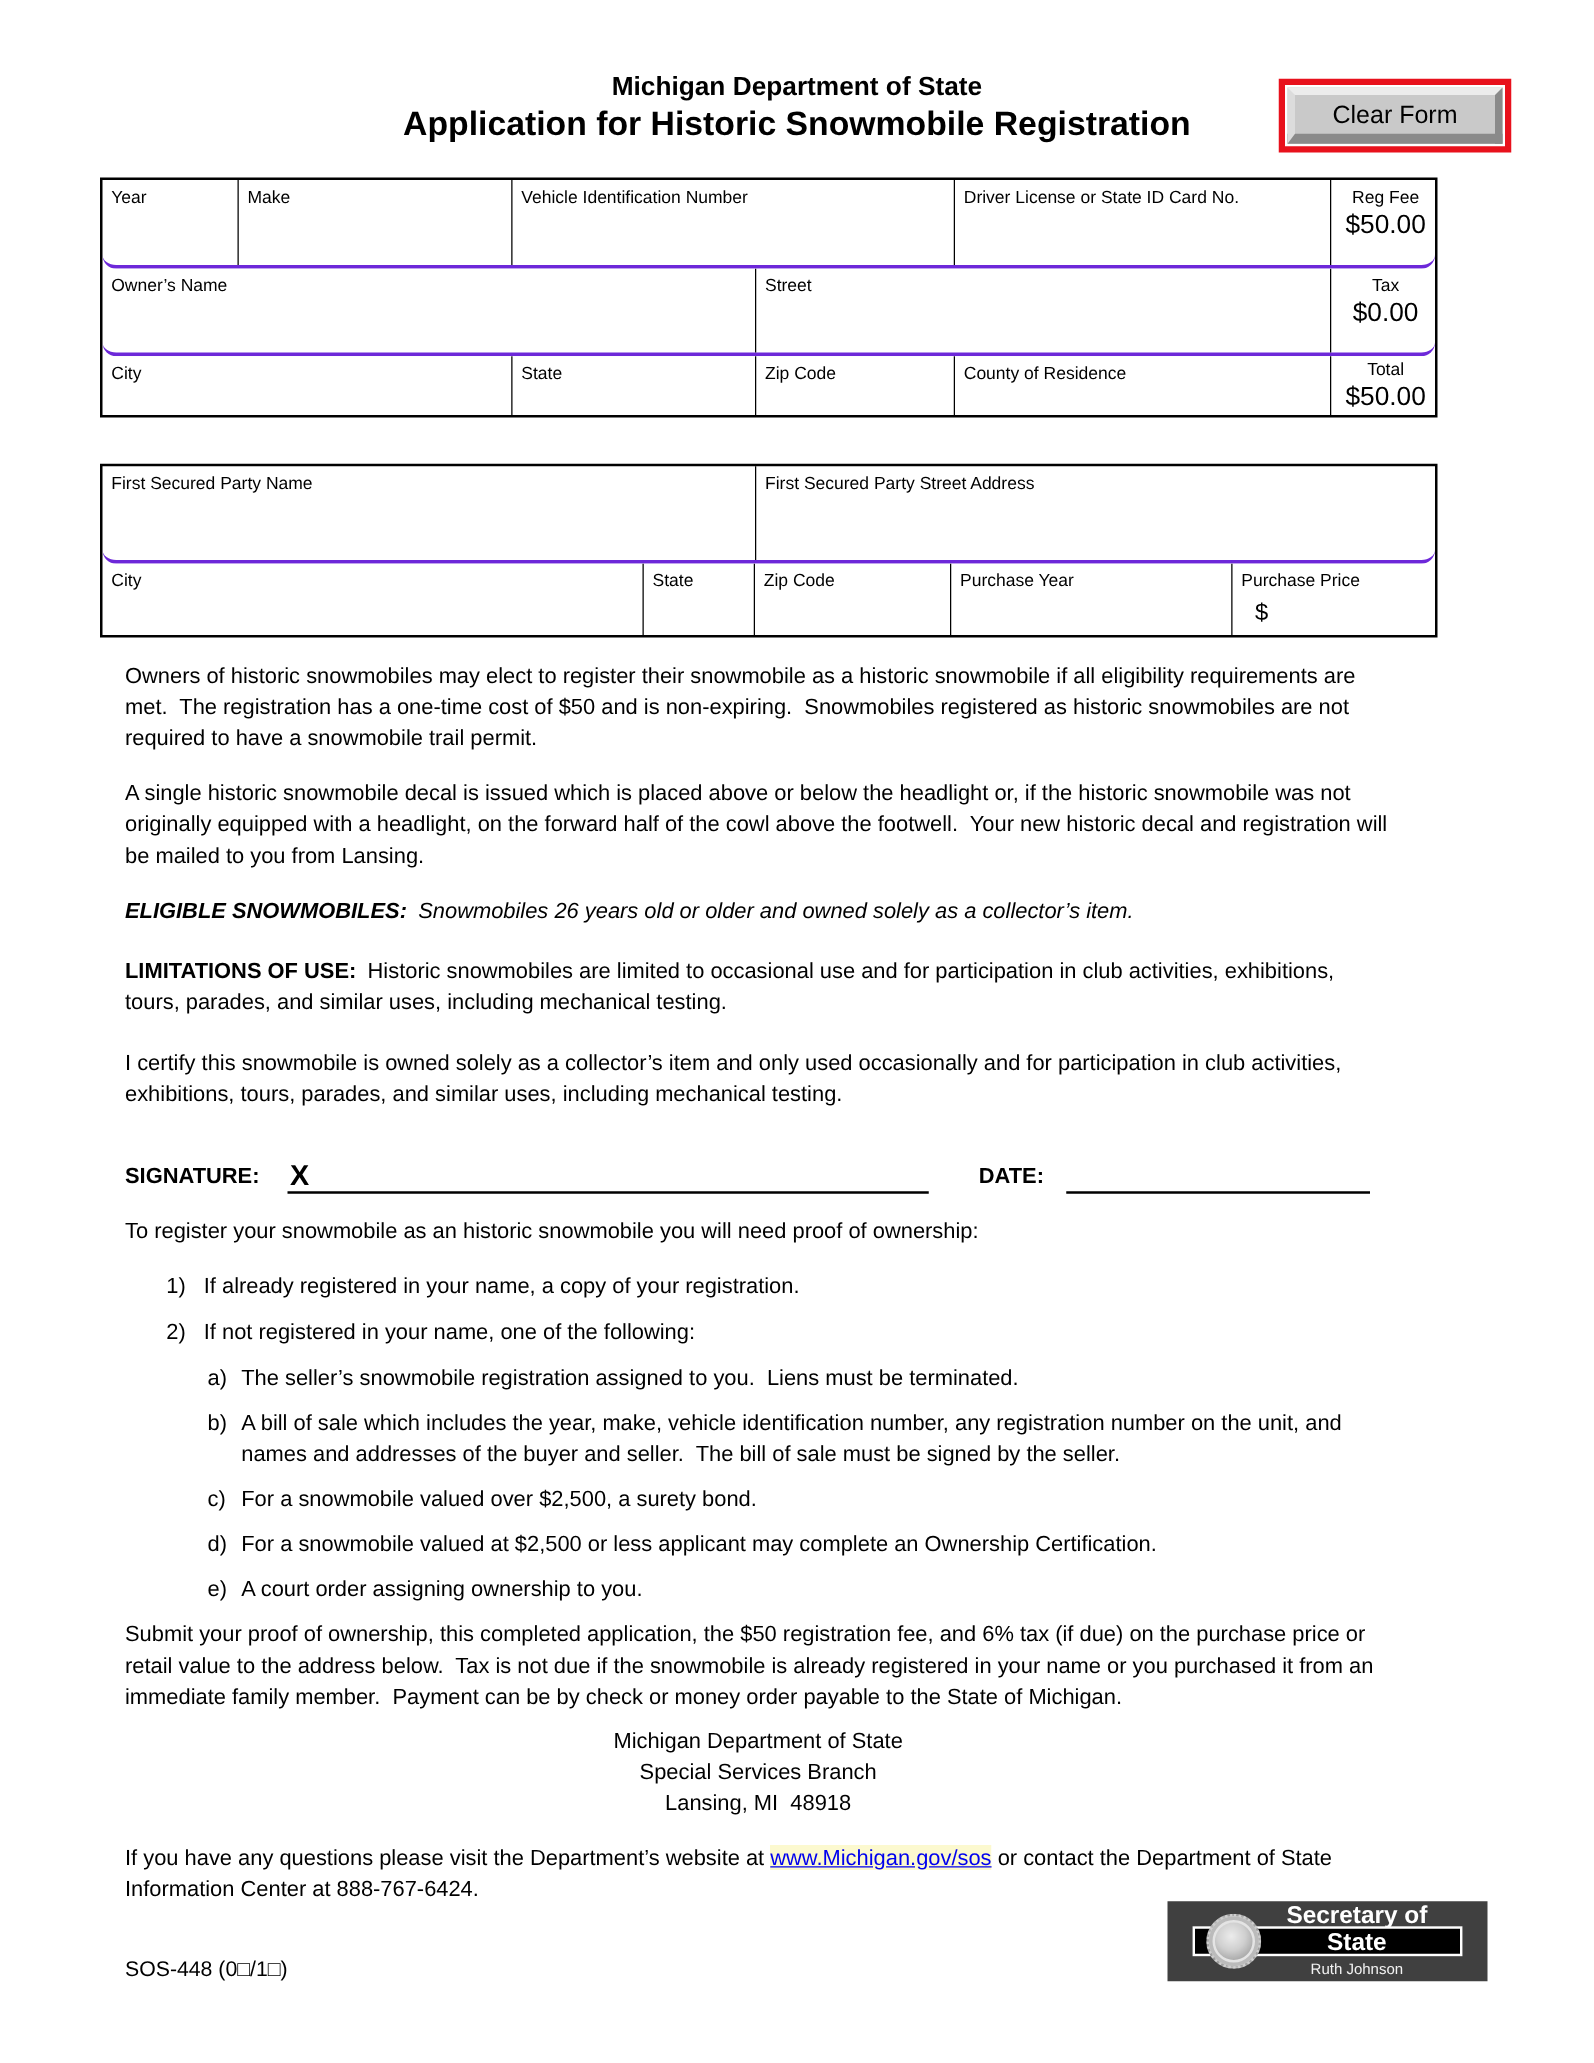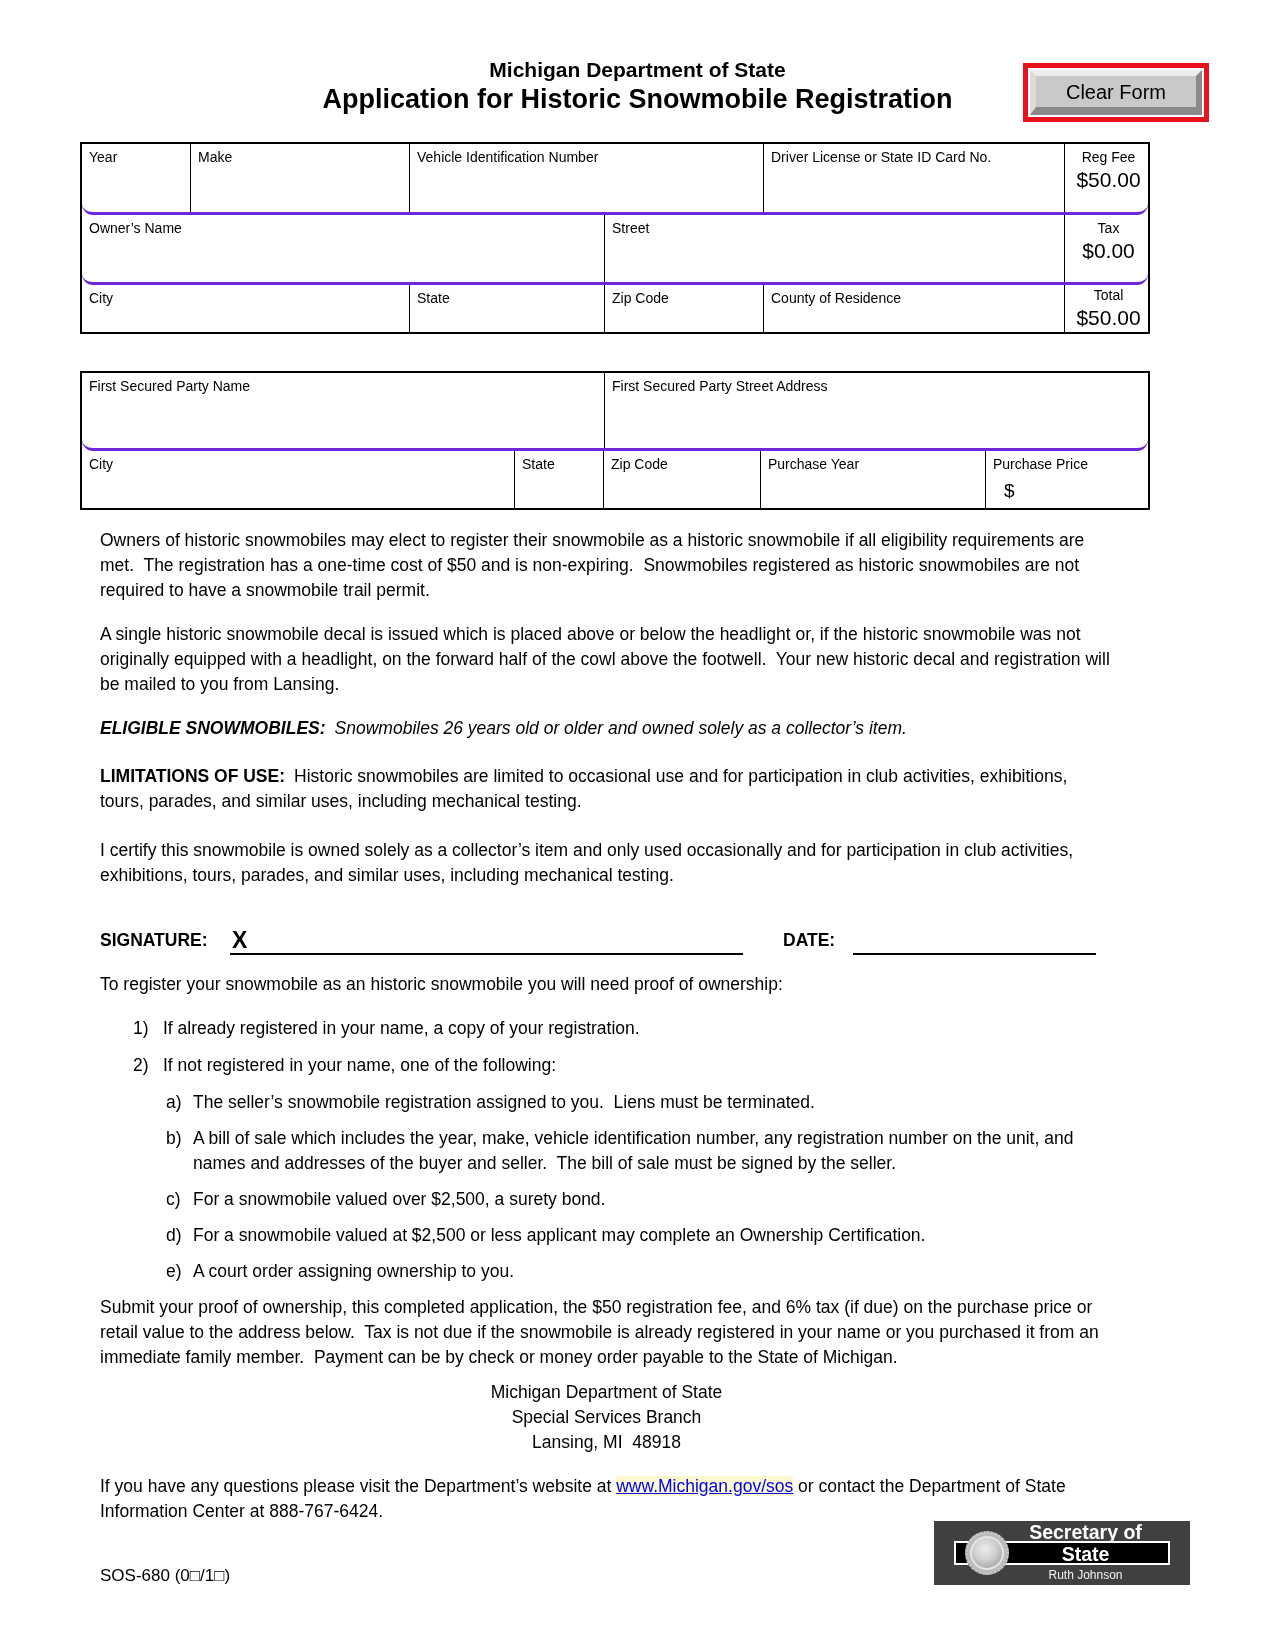--- a/index.html
+++ b/index.html
@@ -232,21 +232,21 @@
 
     <div class="address">
       <div class="t">Michigan Department of State</div>
       <div class="t">Special Services Branch</div>
       <div class="t">Lansing, MI  48918</div>
     </div>
 
     <p class="para mt-quest"><span class="t">If you have any questions please visit the Department’s website at </span><span class="site-link">www.Michigan.gov/sos</span><span class="t"> or contact the Department of State Information Center at 888-767-6424.</span></p>
   </div>
 
-  <div class="form-number">SOS-680 (0□/1□)</div>
+  <div class="form-number">SOS-448 (0□/1□)</div>
   <div class="authority">Authority granted under Public Act 300 of 1949, as amended.</div>
 
   <div class="badge">
     <div class="badge-inner">
       <div class="seal"></div>
       <div class="badge-text">
         <div class="badge-title">Secretary of State</div>
         <div class="badge-name">Ruth Johnson</div>
       </div>
     </div>

